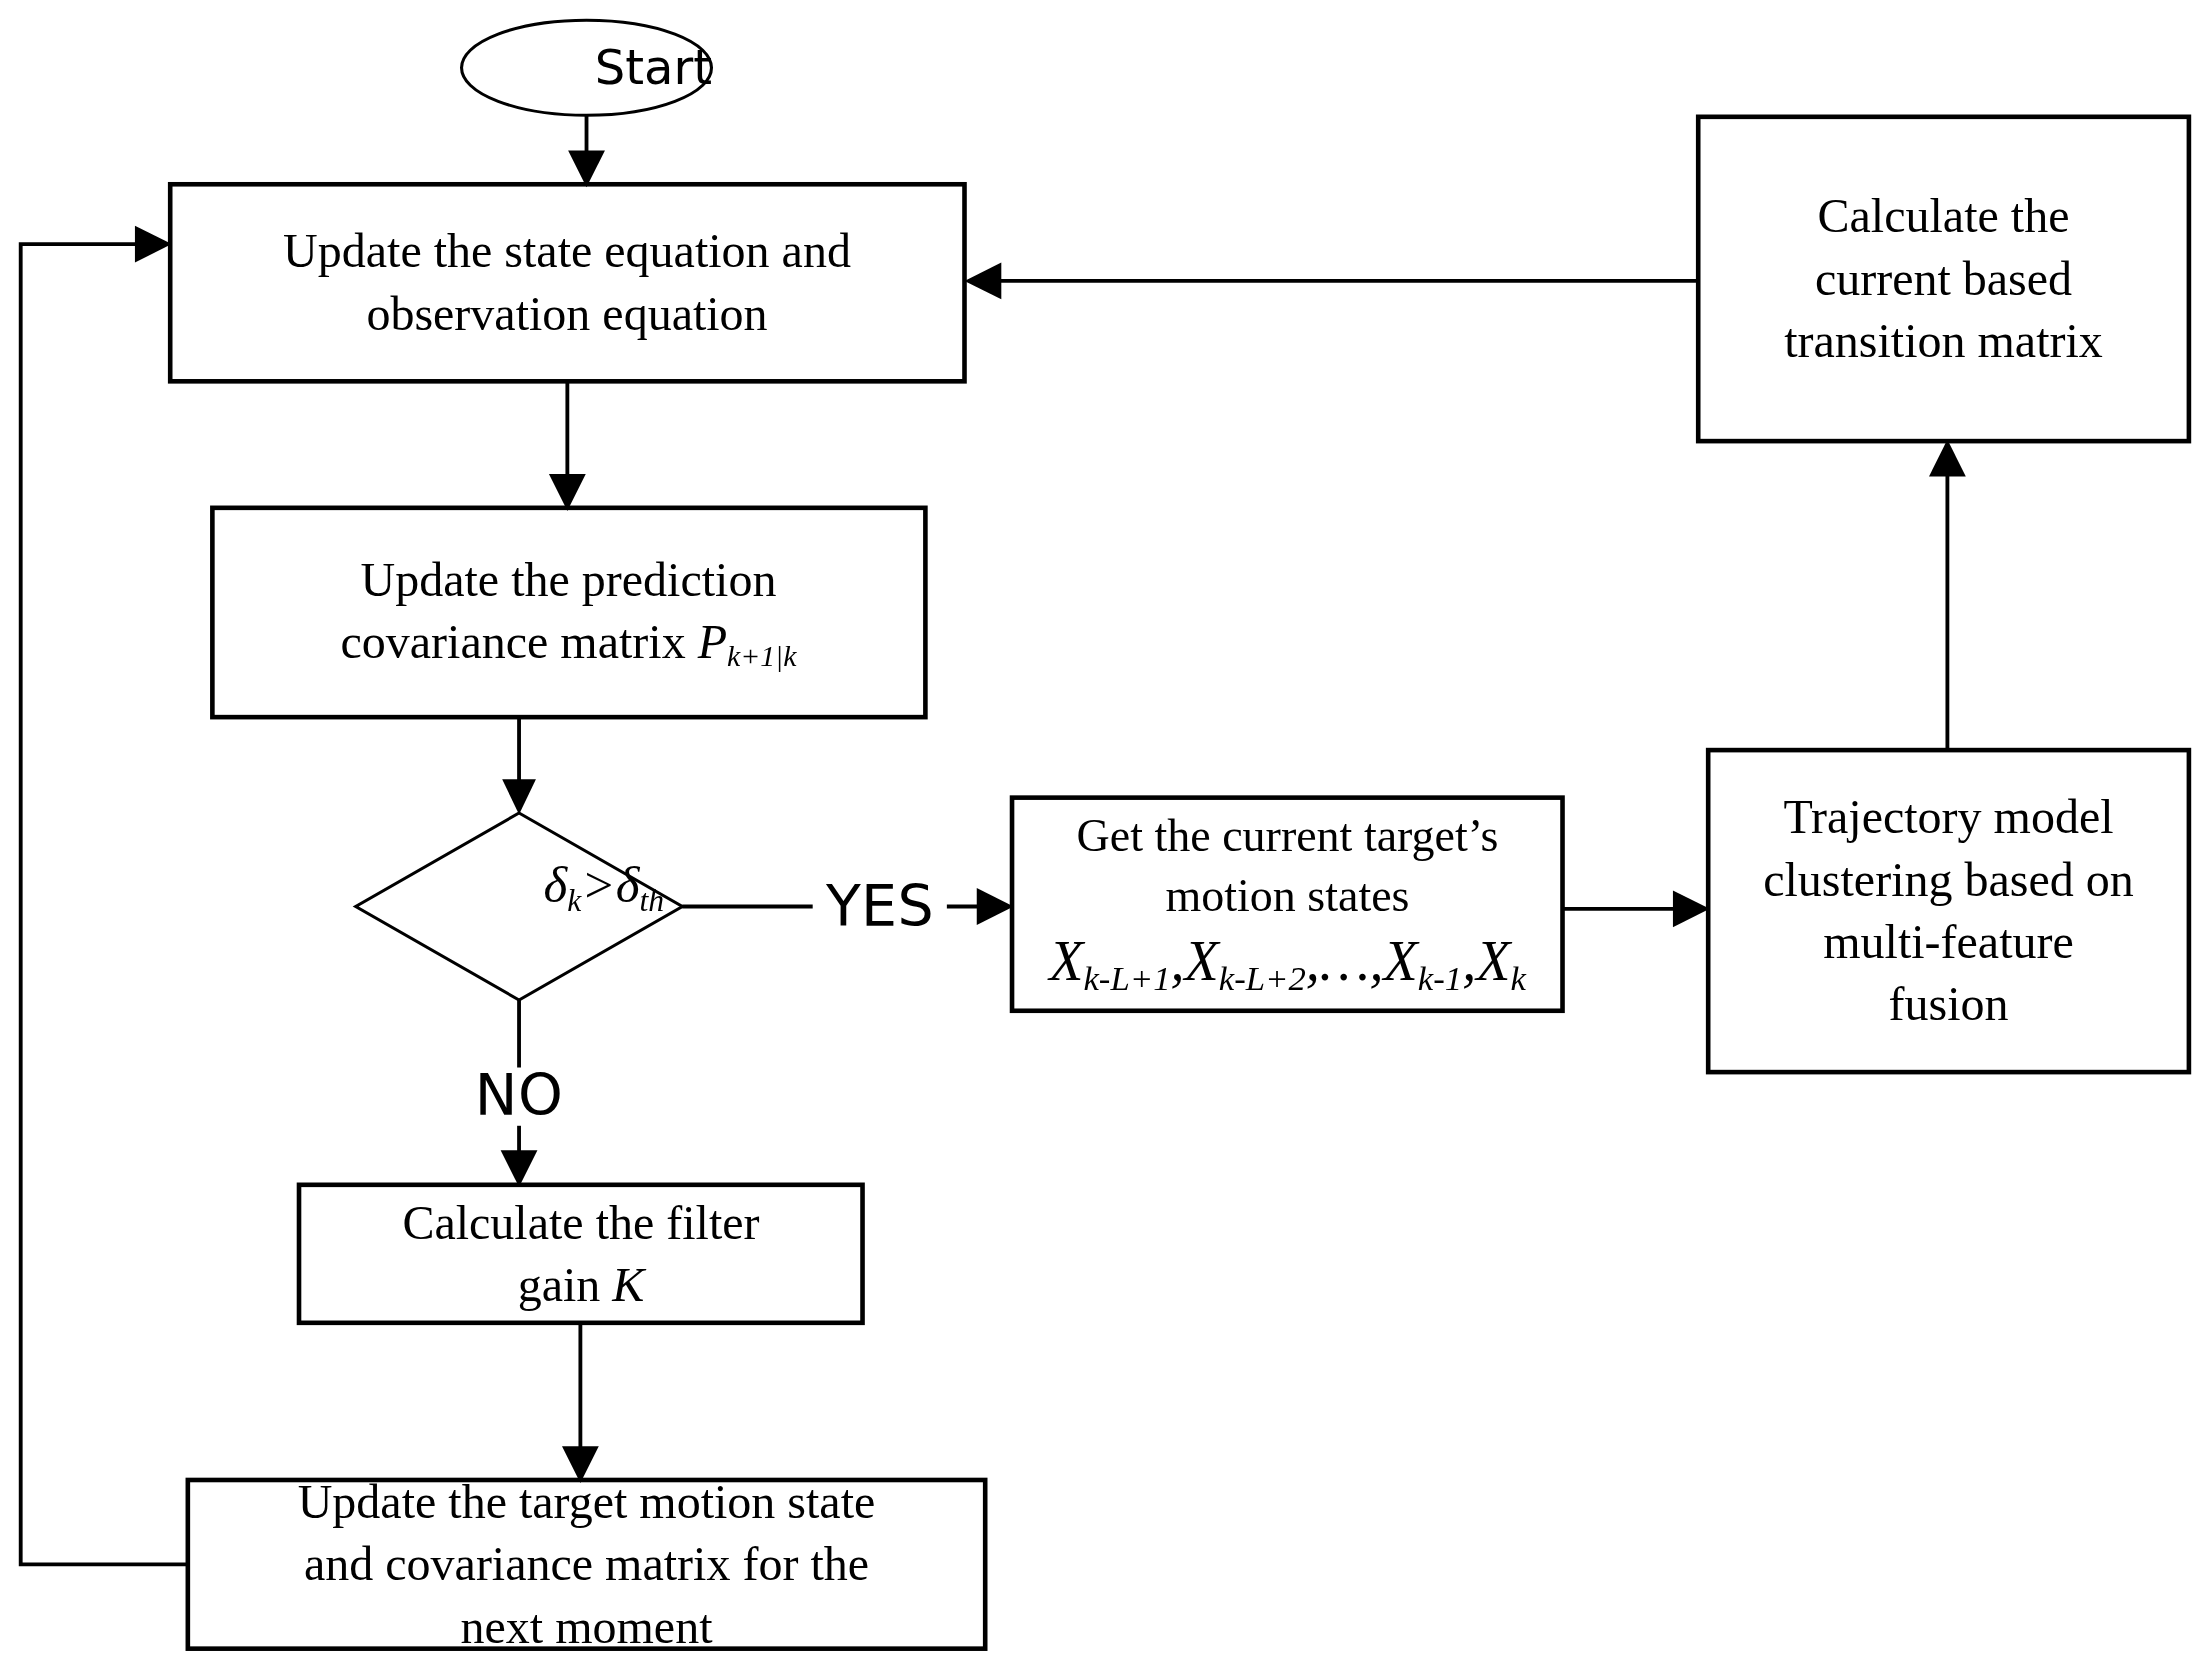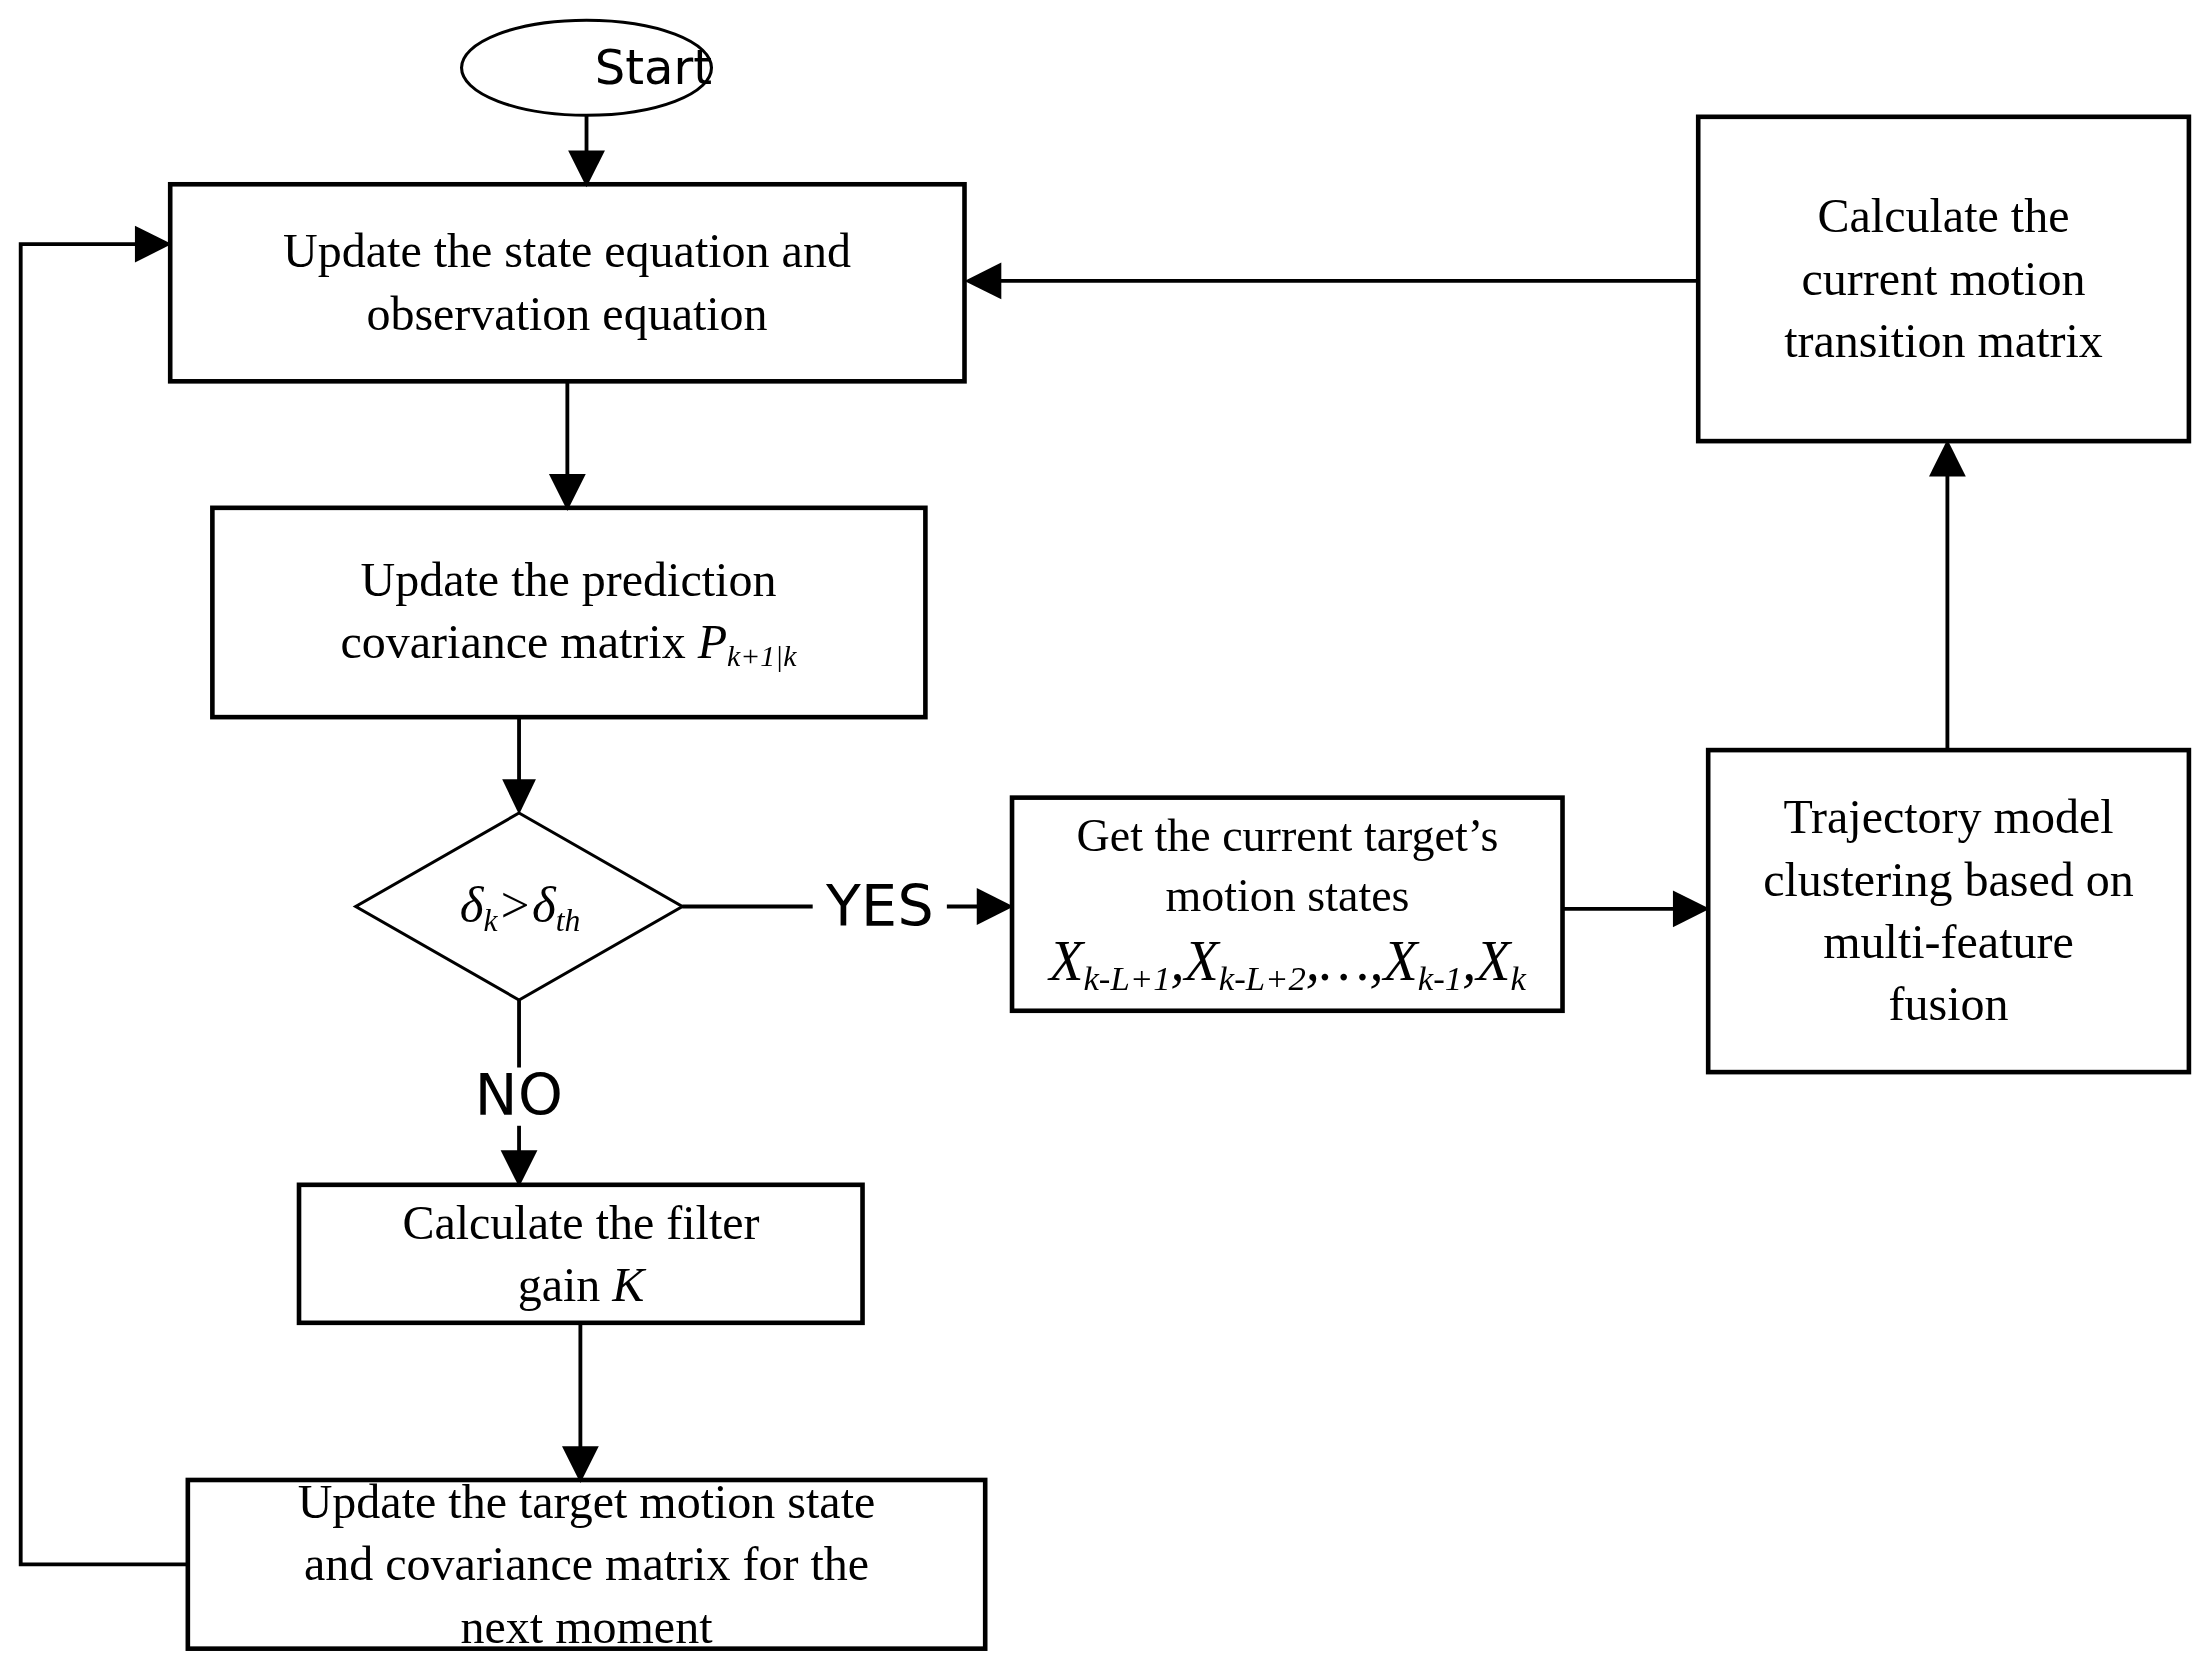--- a/index.html
+++ b/index.html
@@ -181,21 +181,21 @@
   <div class="tbox f-body" style="left:170px; top:184px; width:794px; height:197px;">
     <span class="ln">Update the state equation and</span>
     <span class="ln">observation equation</span>
   </div>
 
   <div class="tbox f-body" style="left:212px; top:508px; width:713px; height:209px;">
     <span class="ln">Update the prediction</span>
     <span class="ln"><span>covariance matrix </span><span class="mi">P</span><span class="sub">k+1|k</span></span>
   </div>
 
-  <div class="tbox f-math" style="left:376px; top:857px; width:288px; height:98px;">
+  <div class="tbox f-math" style="left:376px; top:837px; width:288px; height:98px;align-items:flex-end;">
     <span class="ln"><span>δ</span><span class="sub">k</span><span>&gt;</span><span>δ</span><span class="sub">th</span></span>
   </div>
 
   <div class="tbox f-label" style="left:811px; top:874px; width:138px; height:64px;">
     <span class="ln">YES</span>
   </div>
 
   <div class="tbox f-label" style="left:450px; top:1063px; width:138px; height:64px;">
     <span class="ln">NO</span>
   </div>
@@ -208,21 +208,21 @@
 
   <div class="tbox f-body" style="left:1708px; top:750px; width:481px; height:322px;">
     <span class="ln">Trajectory model</span>
     <span class="ln">clustering based on</span>
     <span class="ln">multi-feature</span>
     <span class="ln">fusion</span>
   </div>
 
   <div class="tbox f-body" style="left:1698px; top:117px; width:491px; height:324px;">
     <span class="ln">Calculate the</span>
-    <span class="ln">current motion</span>
+    <span class="ln">current based</span>
     <span class="ln">transition matrix</span>
   </div>
 
   <div class="tbox f-body" style="left:188px; top:1480px; width:797px; height:169px;">
     <span class="ln">Update the target motion state</span>
     <span class="ln">and covariance matrix for the</span>
     <span class="ln">next moment</span>
   </div>
 
   <div class="tbox f-body" style="left:299px; top:1185px; width:564px; height:138px;">

